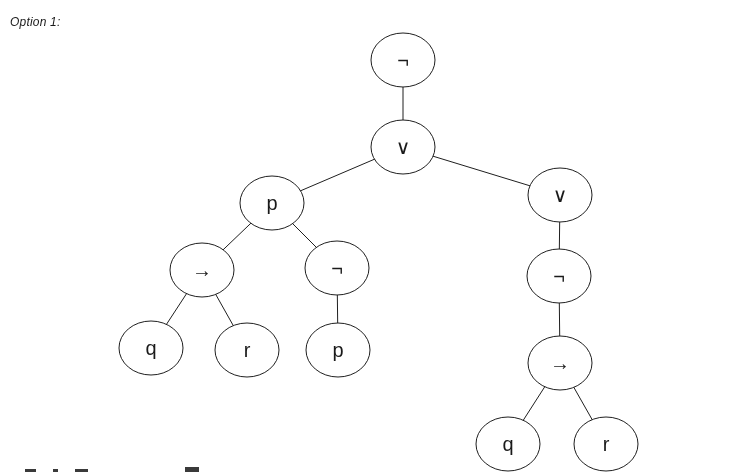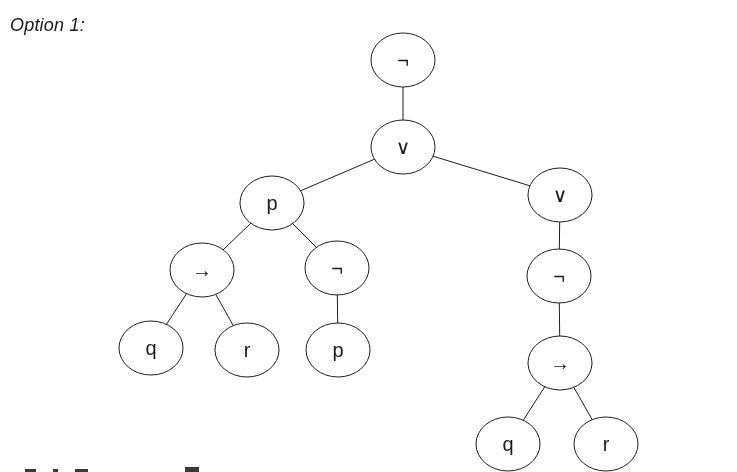--- a/index.html
+++ b/index.html
@@ -11,21 +11,21 @@
     width: 737px;
     height: 472px;
     position: relative;
     overflow: hidden;
     font-family: "Liberation Sans", "DejaVu Sans", sans-serif;
   }
   .option-label {
     position: absolute;
     left: 10px;
     top: 15px;
-    font-size: 18px;
+    font-size: 12px;
     font-style: italic;
     color: #1a1a1a;
     letter-spacing: 0.2px;
   }
   #tree-svg {
     position: absolute;
     left: 0;
     top: 0;
   }
   #tree-svg text {

